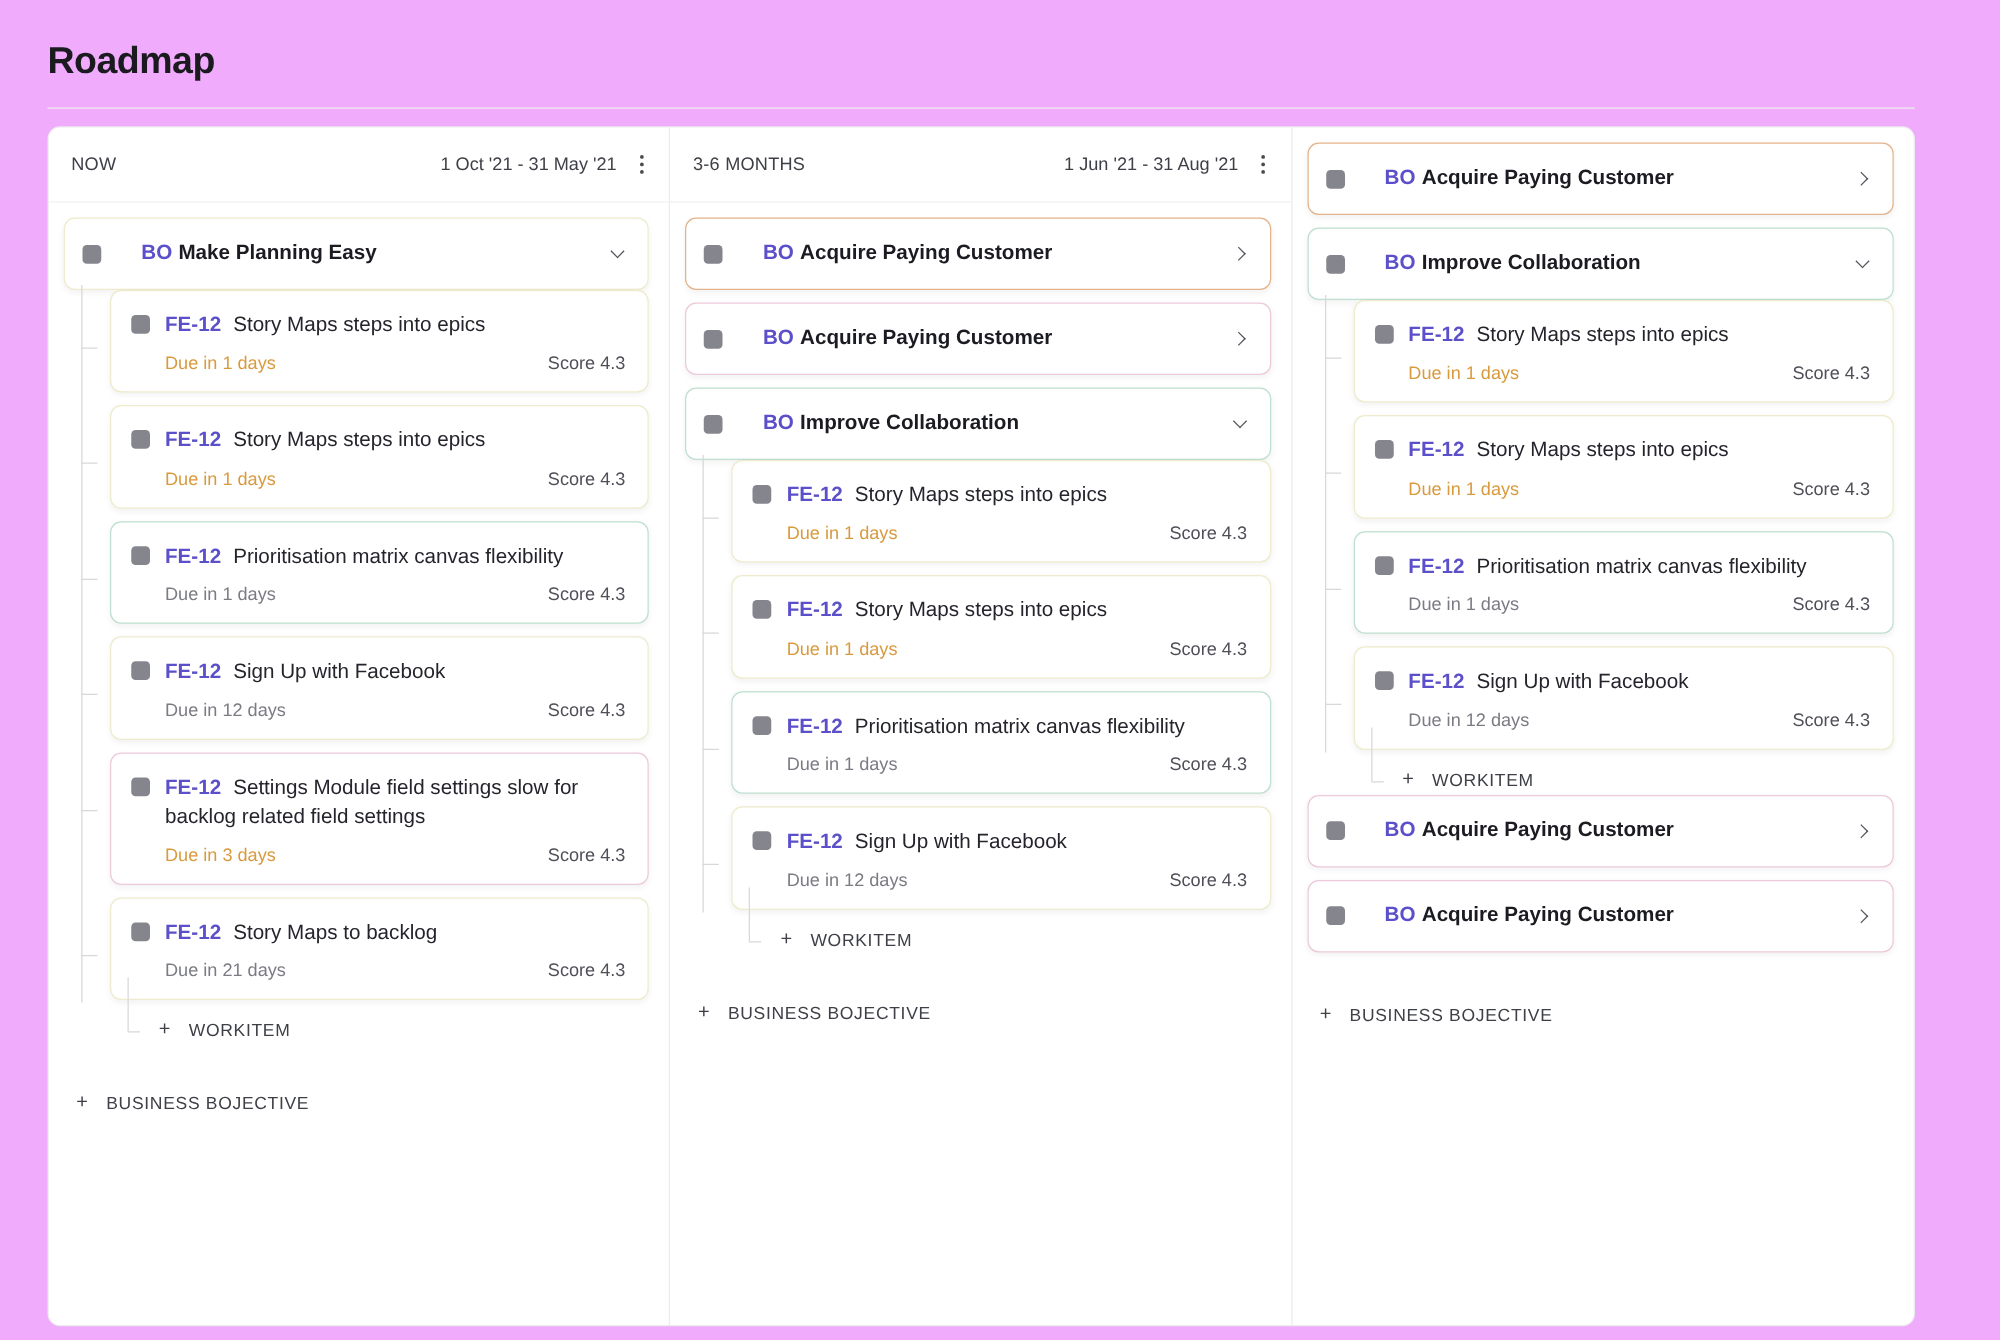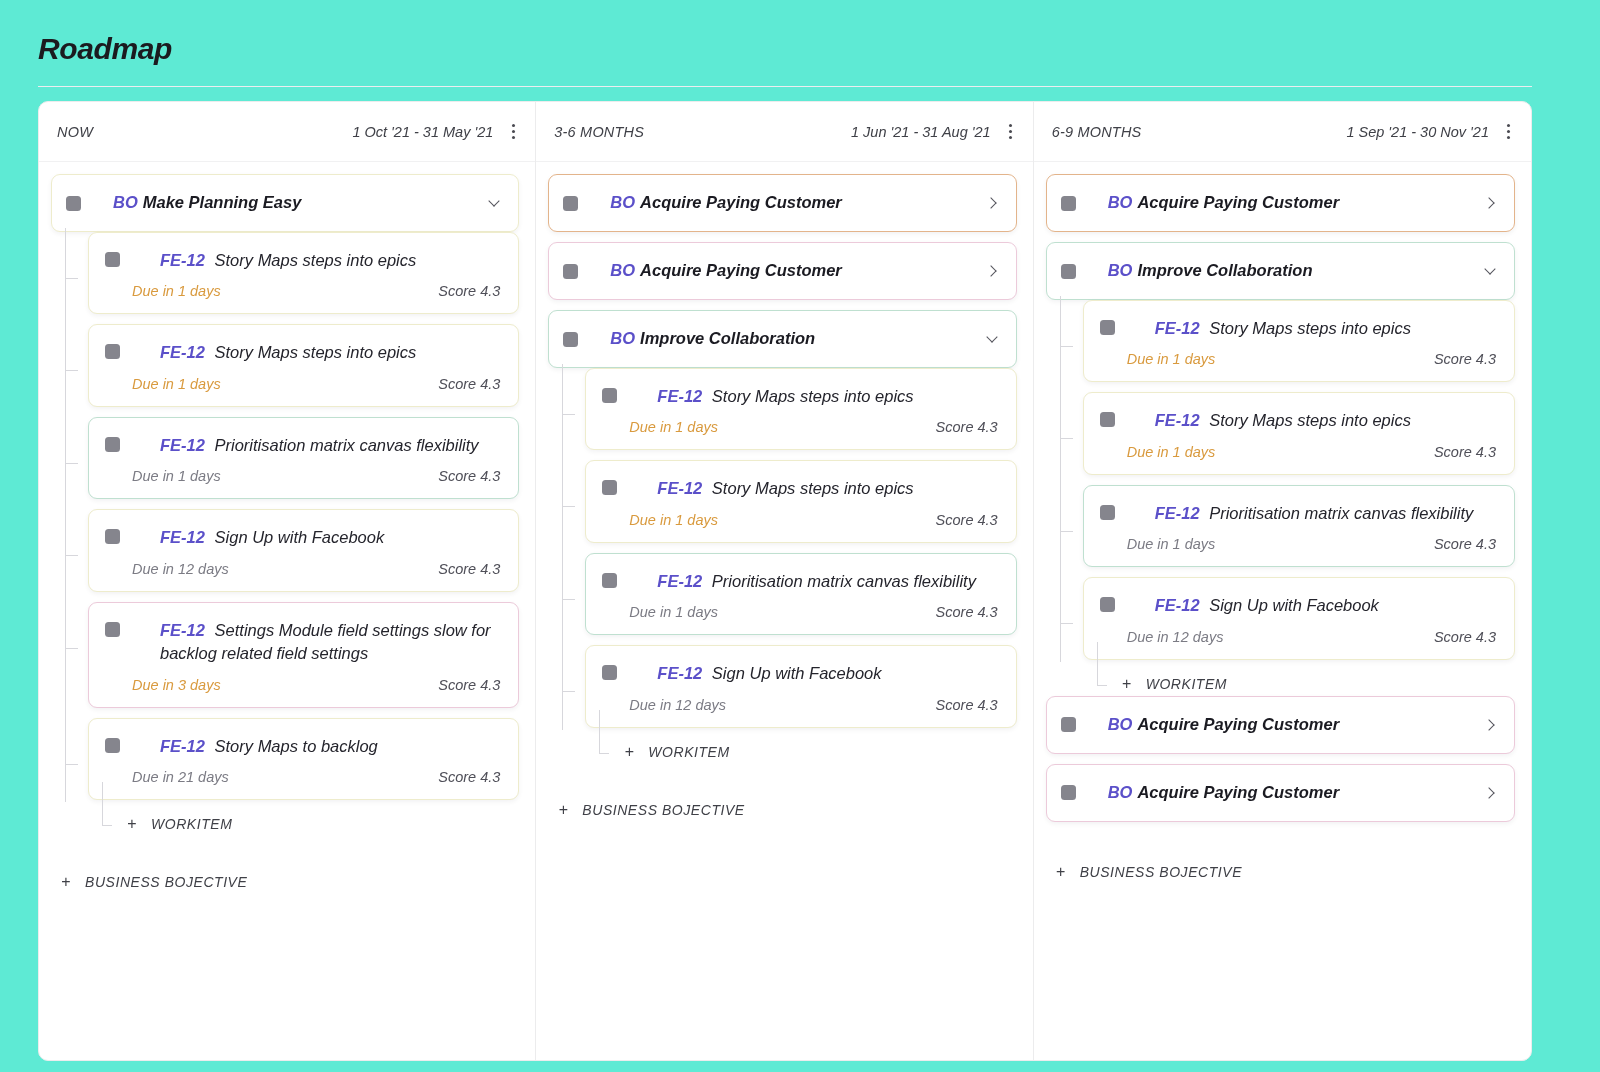--- a/index.html
+++ b/index.html
@@ -9,22 +9,21 @@
     height: 1072px;
     background: #ffffff;
     font-family: "Liberation Sans", sans-serif;
     overflow: hidden;
   }
 
   .page {
     position: relative;
     width: 1600px;
     height: 1072px;
-    background: #5eead4;
-    font-style: italic;
+    background: #f0abfc;
   }
 
   
   .page-title {
     position: absolute;
     left: 38px;
     top: 32px;
     font-size: 30px;
     font-weight: bold;
     color: #1b1b1f;
@@ -216,21 +215,21 @@
     padding: 16px 18px 14px 16px;
   }
   .fe-title {
     font-size: 16.5px;
     color: #24242c;
     line-height: 1.42;
     display: flex;
     align-items: flex-start;
   }
   .fe-title .chk { margin-top: 3px; }
-  .fe-title-text { flex: 1 1 auto; margin-left: 28px; }
+  .fe-title-text { flex: 1 1 auto; }
   .fe-title-text .tag { color: #5b50c9; font-weight: bold; }
 
   .fe-meta {
     display: flex;
     align-items: center;
     margin-top: 11px;
     padding-left: 27px;
     font-size: 14.5px;
     gap: 36px;
   }
@@ -487,29 +486,20 @@
               </div>
             </div>
           </div>
           <div class="add-row add-objective">
             <span class="plus">+</span>
             <span class="add-label">BUSINESS BOJECTIVE</span>
           </div>
         </div>
       </div>
       <div class="column">
-        <div class="col-head">
-          <div class="col-head-title">6-9 MONTHS</div>
-          <div class="col-head-range">1 Sep '21 - 30 Nov '21</div>
-          <div class="kebab">
-            <i></i>
-            <i></i>
-            <i></i>
-          </div>
-        </div>
         <div class="col-body">
           <div class="group">
             <div class="card bo-card b-orange">
               <span class="chk"></span>
               <div class="bo-text"><span class="tag">BO</span>Acquire Paying Customer</div>
               <span class="chev right"></span>
             </div>
           </div>
           <div class="group">
             <div class="card bo-card b-green root">

